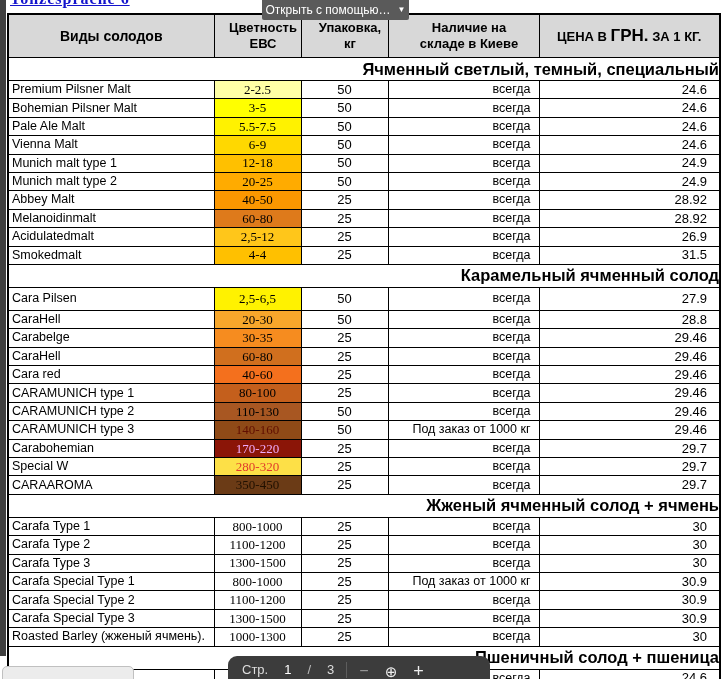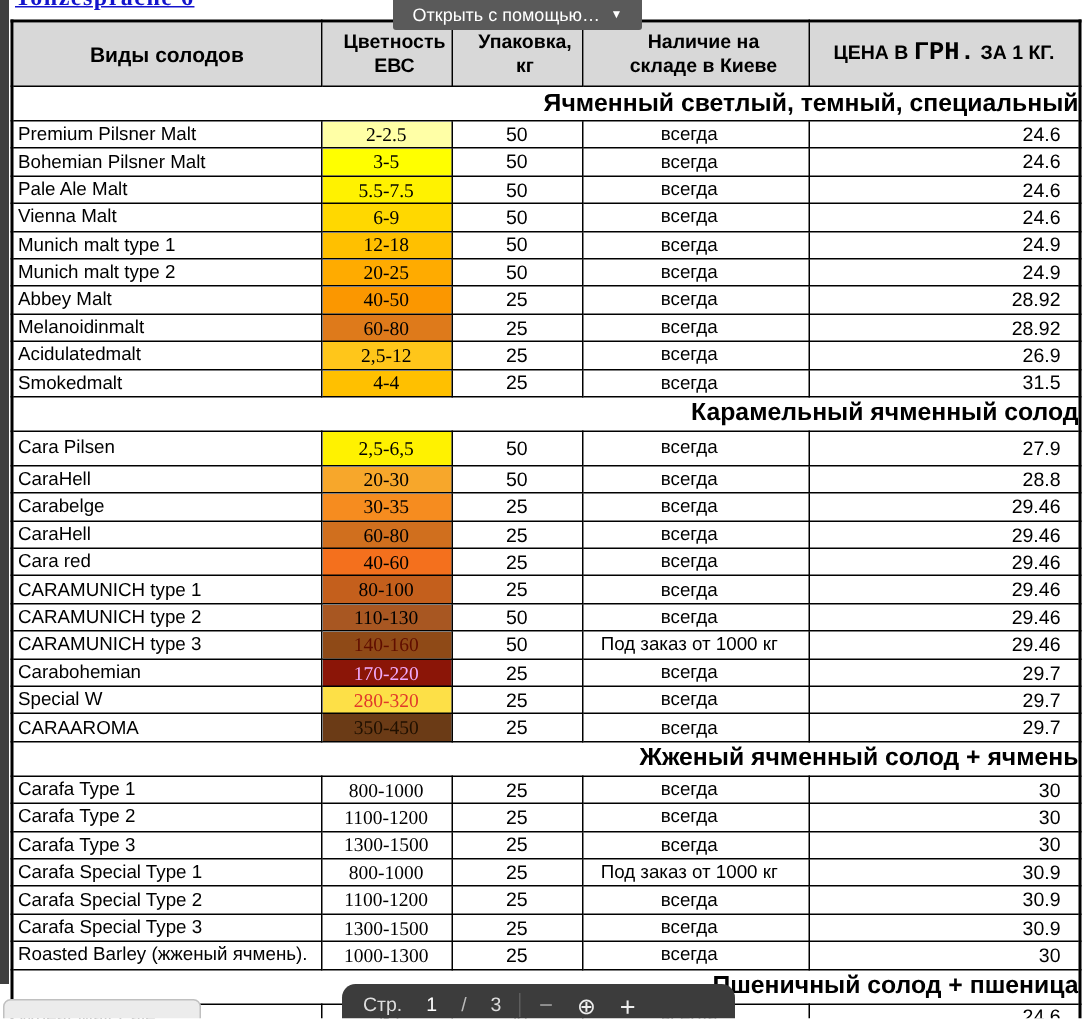--- a/index.html
+++ b/index.html
@@ -11,50 +11,50 @@
     position:relative;width:726px;height:679px;background:#fff;overflow:hidden;
     font-family:"Liberation Sans",sans-serif;color:#000;
   }
   .left-strip{position:absolute;left:0;top:0;width:6px;height:656px;background:var(--strip);}
   .top-link{
     position:absolute;left:10px;top:-10px;z-index:2;
     font-family:"Liberation Serif",serif;font-weight:bold;font-size:16px;letter-spacing:1px;
     color:var(--link-blue);text-decoration:underline;white-space:nowrap;cursor:pointer;
   }
   .open-with{
-    position:absolute;left:262px;top:0;width:166px;height:20px;z-index:6;
+    position:absolute;left:262px;top:0;width:147px;height:20px;z-index:6;
     background:var(--open-with-bg);color:#fff;font-size:12px;
     display:flex;align-items:center;justify-content:center;gap:7px;
     border-radius:0 0 2px 2px;cursor:pointer;
   }
   .open-with .caret{font-size:8px;line-height:1;}
   table.malt-table{
     position:absolute;left:7px;top:13px;width:712px;z-index:1;
     border-collapse:collapse;table-layout:fixed;border:2px solid #000;
   }
   .malt-table th,.malt-table td{border:1px solid #000;padding:0;overflow:hidden;}
   .malt-table thead th{
     background:var(--header-bg);font-weight:bold;font-size:13px;height:42px;
     text-align:center;vertical-align:middle;line-height:1.2;
   }
   .malt-table thead th.col1{font-size:14px;}
   .malt-table thead th .ln{display:block;padding-left:11px;}
-  .malt-table thead th .big{font-size:17px;font-family:Liberation Mono, monospace;}
+  .malt-table thead th .big{font-size:17px;}
   tr.section-row td{
     font-weight:bold;font-size:16.5px;text-align:right;height:22px;
     background:#fff;white-space:nowrap;
   }
   tr.data-row td{height:17.4px;font-size:12.5px;line-height:1.05;white-space:nowrap;vertical-align:middle;}
   tr.data-row.tall td{height:22px;}
   tr.data-row td.name{text-align:left;padding-left:3px;}
   tr.data-row td.ebc{
     text-align:center;font-family:"Liberation Serif",serif;font-size:13px;
   }
   tr.data-row td.pack{text-align:center;font-size:13px;}
-  tr.data-row td.stock{text-align:center;padding-right:8px;font-size:12.5px;}
+  tr.data-row td.stock{text-align:right;padding-right:8px;font-size:12.5px;}
   tr.data-row td.price{text-align:right;padding-right:12px;font-size:13px;}
   .bottom-toolbar{
     position:absolute;left:228px;top:656px;width:262px;height:34px;z-index:6;
     background:var(--toolbar-bg);border-radius:9px;
     display:flex;align-items:flex-start;padding:6px 14px 0 14px;box-sizing:border-box;
     color:#eee;gap:0;
   }
   .bottom-toolbar .tb{display:flex;align-items:center;gap:16px;}
   .bottom-toolbar .lbl{font-size:13px;color:#ddd;}
   .bottom-toolbar .pg{font-size:13px;color:#fff;cursor:pointer;}

